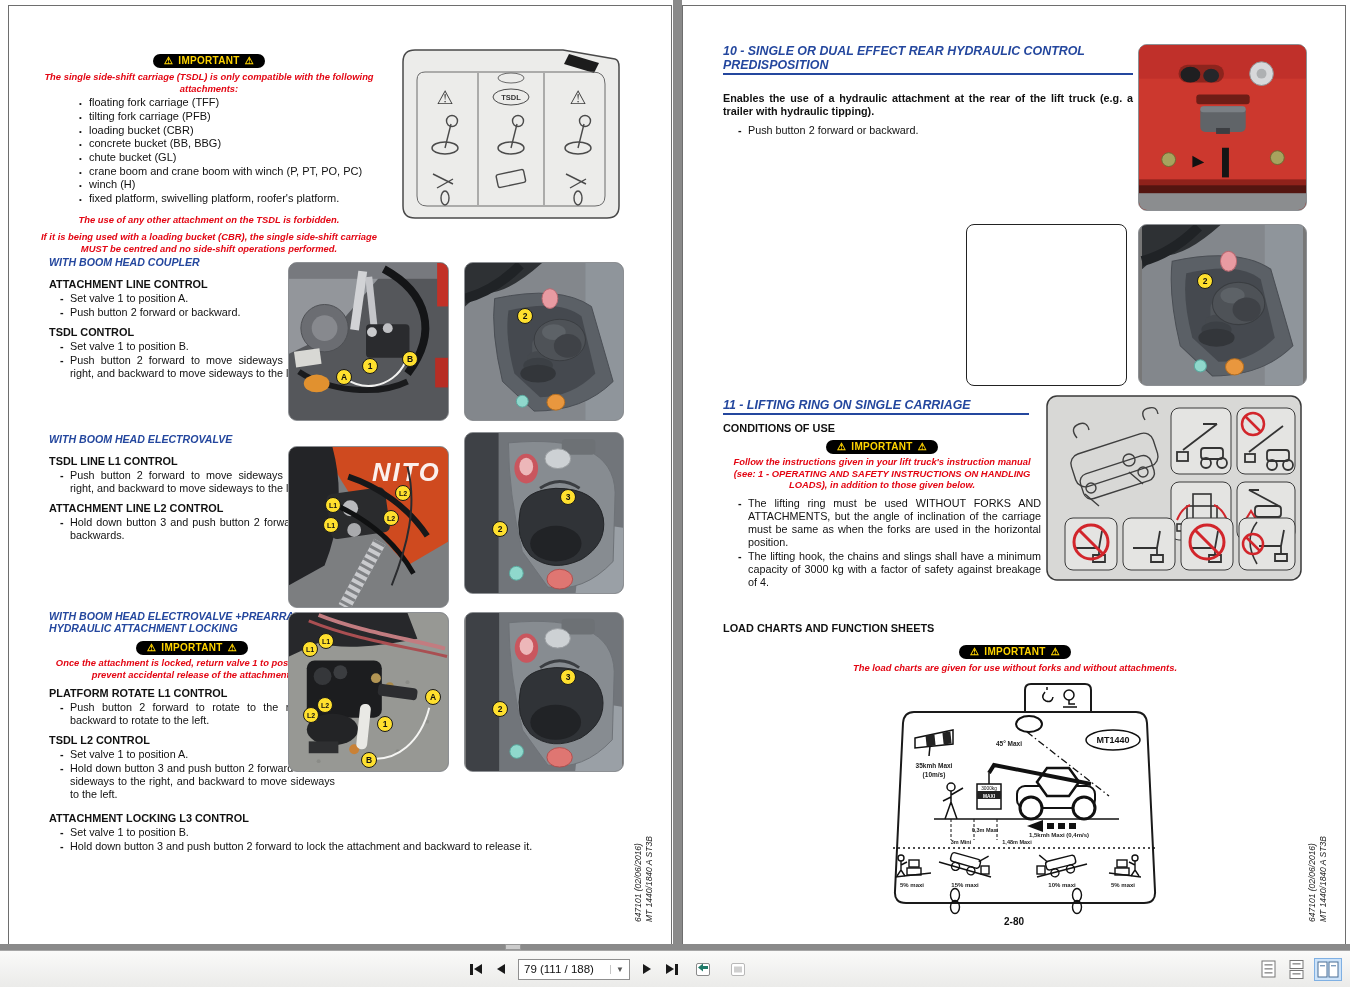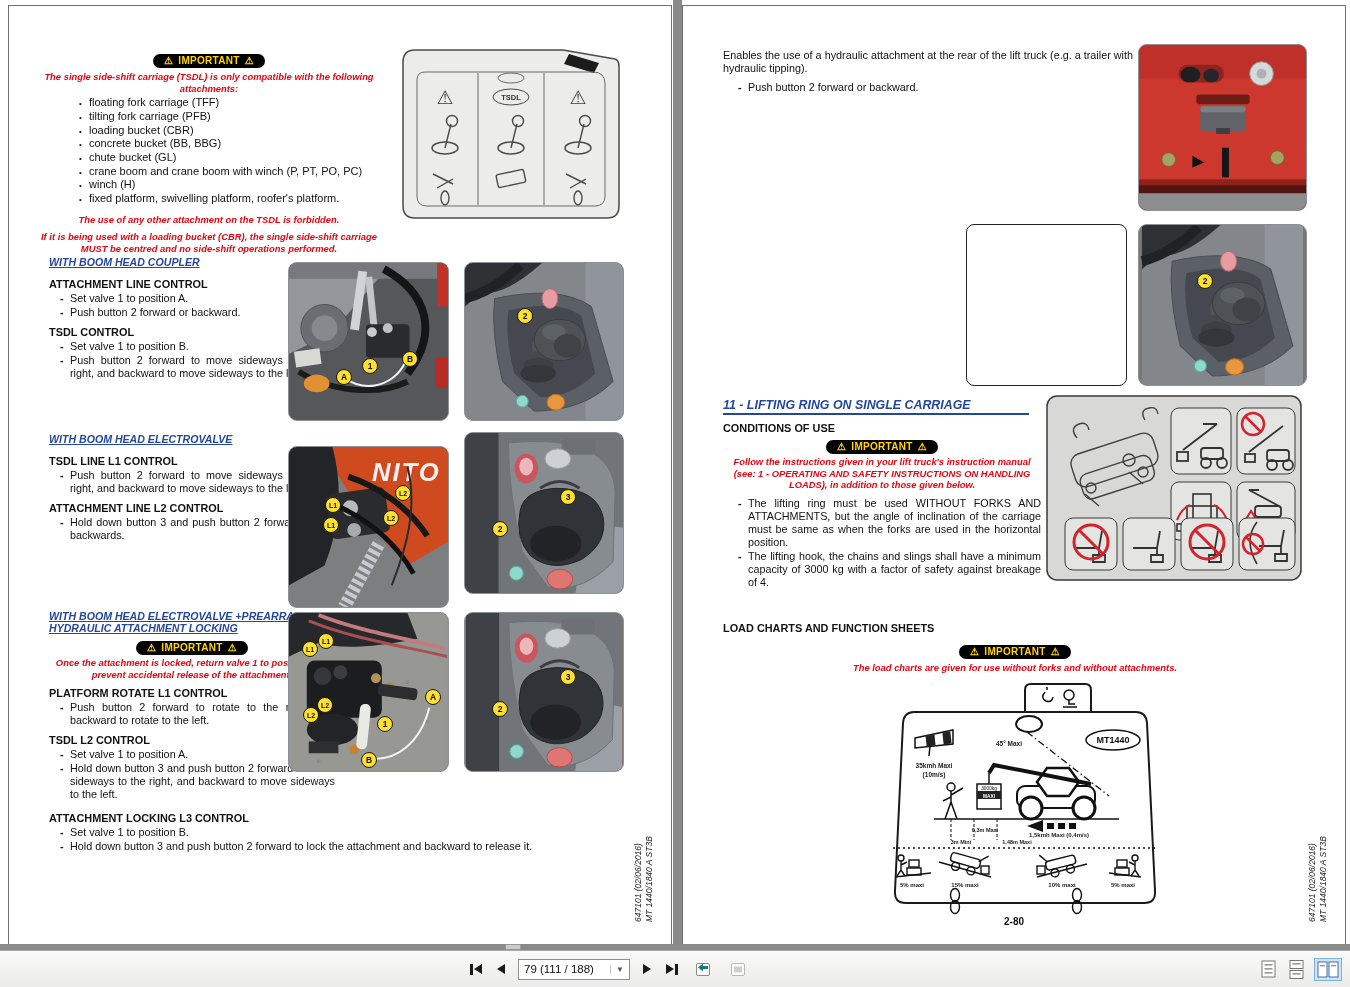--- a/index.html
+++ b/index.html
@@ -9,21 +9,21 @@
 
   .page { position:absolute; top:5px; width:664px; height:940px; background:#fff;
     border:1px solid #6e6e6e; }
   #page-left { left:8px; }
   #page-right { left:682px; }
   .gap-strip { position:absolute; left:673px; top:0; width:9px; height:946px; background:#8a8a8a; }
   .bottom-strip { position:absolute; left:0; right:0; bottom:37px; height:6px; background:#8a8a8a; }
   .notch { position:absolute; bottom:37px; left:505px; width:16px; height:6px; background:#cbcbcb; border:1px solid #979797; }
 
   
-  .h-blue { color:#24479e; font-style:italic; font-weight:bold; font-size:10.6px; text-decoration:underline; }
+  .h-blue { color:#24479e; font-style:italic; font-weight:bold; font-size:10.6px; }
   .h-big  { color:#24479e; font-style:italic; font-weight:bold; font-size:12.4px;
             border-bottom:2px solid #24479e; padding-bottom:1px; }
   .h-sub  { font-weight:bold; font-size:10.9px; color:#111; margin:7px 0 2px; }
   .red    { color:#e30613; font-weight:bold; font-style:italic; font-size:9.4px; line-height:11.6px; }
   .body-t { font-size:10.8px; line-height:13px; color:#111; }
   .dash-list > div { position:relative; padding-left:11px; text-align:justify;
     font-size:10.8px; line-height:13px; color:#111; margin-bottom:1px; }
   .dash-list > div::before { content:"-"; position:absolute; left:1px; font-weight:bold; }
   .dot-list > div { position:relative; padding-left:10px; font-size:11px; line-height:13.7px; color:#111; }
   .dot-list > div::before { content:"•"; position:absolute; left:0; top:1px; font-size:8px; }
@@ -317,21 +317,22 @@
 
     <div class="ref">
       <div>647101 (02/06/2016)</div>
       <div>MT 1440/1840 A ST3B</div>
     </div>
   </div>
 
   <div class="page" id="page-right">
 
     <div class="abs" style="left:40px; top:38px; width:410px;">
-      <div class="body-t" style="margin-top:5px; text-align:justify;">Enables the use of a hydraulic attachment at the rear of the lift truck (e.g. a trailer with hydraulic tipping).</div>
+      <div class="h-big">10 - SINGLE OR DUAL EFFECT REAR HYDRAULIC CONTROL PREDISPOSITION</div>
+      <div class="body-t" style="margin-top:17px; text-align:justify;font-weight:bold;">Enables the use of a hydraulic attachment at the rear of the lift truck (e.g. a trailer with hydraulic tipping).</div>
       <div class="dash-list" style="margin:6px 0 0 14px; width:392px;">
         <div>Push button 2 forward or backward.</div>
       </div>
     </div>
 
     <div class="photo" style="left:455px; top:38px; width:169px; height:167px;">
       <svg viewBox="0 0 169 167">
         <rect width="169" height="167" fill="#cc382e"></rect>
         <rect x="0" y="0" width="169" height="34" fill="#c0302a"></rect>
         <rect x="0" y="136" width="169" height="31" fill="#8f221b"></rect>

